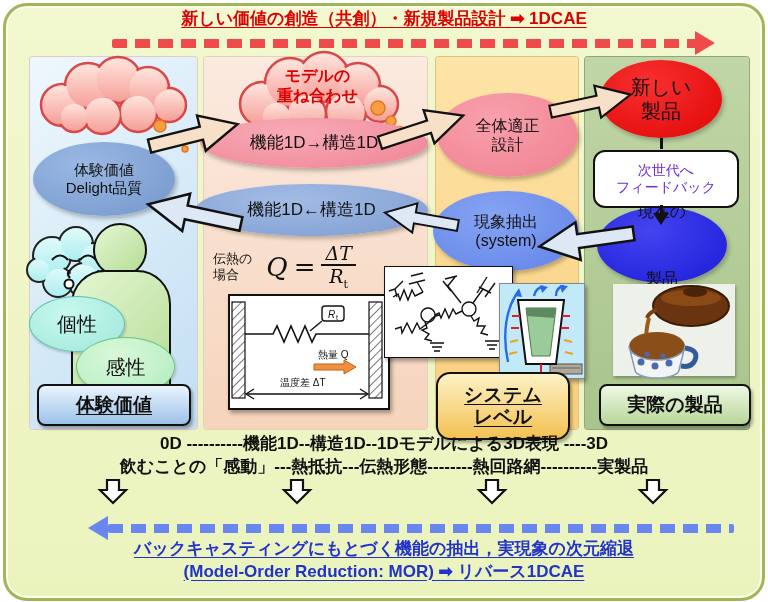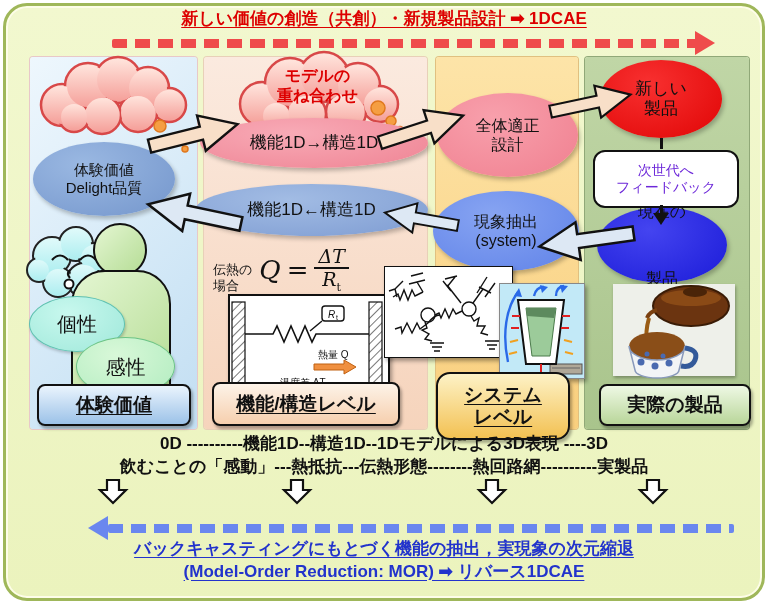--- a/index.html
+++ b/index.html
@@ -33,21 +33,21 @@
   #e-delight{left:33px;top:142px;width:142px;height:74px;font-size:15px;
        background:radial-gradient(ellipse at 35% 30%,#9ab8e2,#7496cc);}
   #e-f1d{left:200px;top:118px;width:228px;height:50px;font-size:17px;
        background:radial-gradient(ellipse at 40% 30%,#f8aab6,#ef8494);}
   #e-f1dback{left:195px;top:184px;width:233px;height:52px;font-size:17px;
        background:radial-gradient(ellipse at 40% 30%,#a2bce4,#7e9cd2);}
   #e-zentai{left:437px;top:93px;width:141px;height:84px;font-size:16px;
        background:radial-gradient(ellipse at 40% 30%,#f8a0ac,#f08090);}
   #e-gensho{left:433px;top:191px;width:146px;height:80px;font-size:16px;
        background:radial-gradient(ellipse at 40% 30%,#87a4f2,#5f82e8);}
-  #e-new{left:600px;top:60px;width:122px;height:78px;font-size:17px;
+  #e-new{left:600px;top:60px;width:122px;height:78px;font-size:20px;
        background:radial-gradient(ellipse at 40% 30%,#f83030,#e00505);}
   #e-current{left:597px;top:207px;width:130px;height:76px;font-size:16px;
        background:radial-gradient(ellipse at 40% 30%,#4444f0,#1b1bd8);gap:48px;}
   .trait{font-size:20px;font-weight:500;box-shadow:1px 2px 3px rgba(0,0,0,.2);}
   #e-kosei{left:29px;top:296px;width:94px;height:54px;background:radial-gradient(ellipse at 40% 30%,#c8f8ee,#9fe8da);border:1.5px solid #5ec0b0;}
   #e-kansei{left:76px;top:337px;width:97px;height:57px;background:radial-gradient(ellipse at 40% 30%,#d8f8d8,#b2ecc0);border:1.5px solid #6cc486;}
   
   .badge{border:2px solid #111;border-radius:8px;display:flex;flex-direction:column;align-items:center;justify-content:center;
        font-weight:bold;color:#111;box-shadow:2px 3px 3px rgba(0,0,0,.3);text-align:center;line-height:1.15;}
   .badge .u{text-decoration:underline;text-underline-offset:3px;}
@@ -58,21 +58,21 @@
   
   #fb-box{left:593px;top:150px;width:142px;height:54px;background:#fff;border:2.5px solid #111;border-radius:12px;
        display:flex;flex-direction:column;align-items:center;justify-content:center;font-size:14px;color:#6d28d9;line-height:1.25;}
   .vdash{border-left:3px dashed #111;width:0;}
   .tri-down{width:0;height:0;border-left:8px solid transparent;border-right:8px solid transparent;border-top:12px solid #111;}
   
   .person{border:2.5px solid #111;background:linear-gradient(135deg,#e4f6d2,#b4dc94);}
   #p-head{left:93px;top:223px;width:50px;height:50px;border-radius:50%;}
   #p-body{left:71px;top:270px;width:96px;height:120px;border-radius:34px 34px 6px 6px;}
   
-  #equation{left:213px;top:240px;width:175px;height:54px;display:flex;align-items:flex-end;gap:7px;color:#111;}
+  #equation{left:213px;top:240px;width:175px;height:54px;display:flex;align-items:center;gap:14px;color:#111;}
   .eq-label{font-size:13px;line-height:1.25;color:#111;}
   .eq-math{font-family:"DejaVu Serif","Liberation Serif",serif;font-style:italic;font-size:26px;display:flex;align-items:center;gap:6px;}
   .frac{display:inline-flex;flex-direction:column;align-items:center;font-size:19px;line-height:1.1;}
   .frac .num{padding:0 4px;border-bottom:2px solid #111;}
   .frac sub{font-style:normal;font-size:11px;}
   
   .drawbox{background:#fff;border:2px solid #111;box-shadow:2px 3px 4px rgba(0,0,0,.35);}
   #circuit{left:228px;top:294px;width:158px;height:112px;}
   #network{left:384px;top:266px;width:127px;height:90px;border-width:1.5px;}
   #cupsim{left:499px;top:283px;width:84px;height:94px;background:#c2e9f7;border:1px solid #888;box-shadow:2px 3px 4px rgba(0,0,0,.35);}
@@ -382,23 +382,20 @@
           <circle cx="56" cy="79" r="3.5"></circle>
         <circle cx="34" cy="70" r="2.5"></circle>
           <circle cx="50" cy="72" r="2.5"></circle>
       </g>
     </svg>
   </div>
 
   <div class="abs badge" id="badge1">
     <span class="u">体験価値</span>
   </div>
-  <div class="abs badge" id="badge2">
-    <span class="u">機能/構造レベル</span>
-  </div>
   <div class="abs badge" id="badge3">
     <span class="u">システム</span>
     <span class="u">レベル</span>
   </div>
   <div class="abs badge" id="badge4">
     <span>実際の製品</span>
   </div>
 
   <div class="abs maprow" id="row1">0D ----------機能1D--構造1D--1Dモデルによる3D表現 ----3D</div>
   <div class="abs maprow" id="row2">飲むことの「感動」---熱抵抗---伝熱形態--------熱回路網----------実製品</div>

